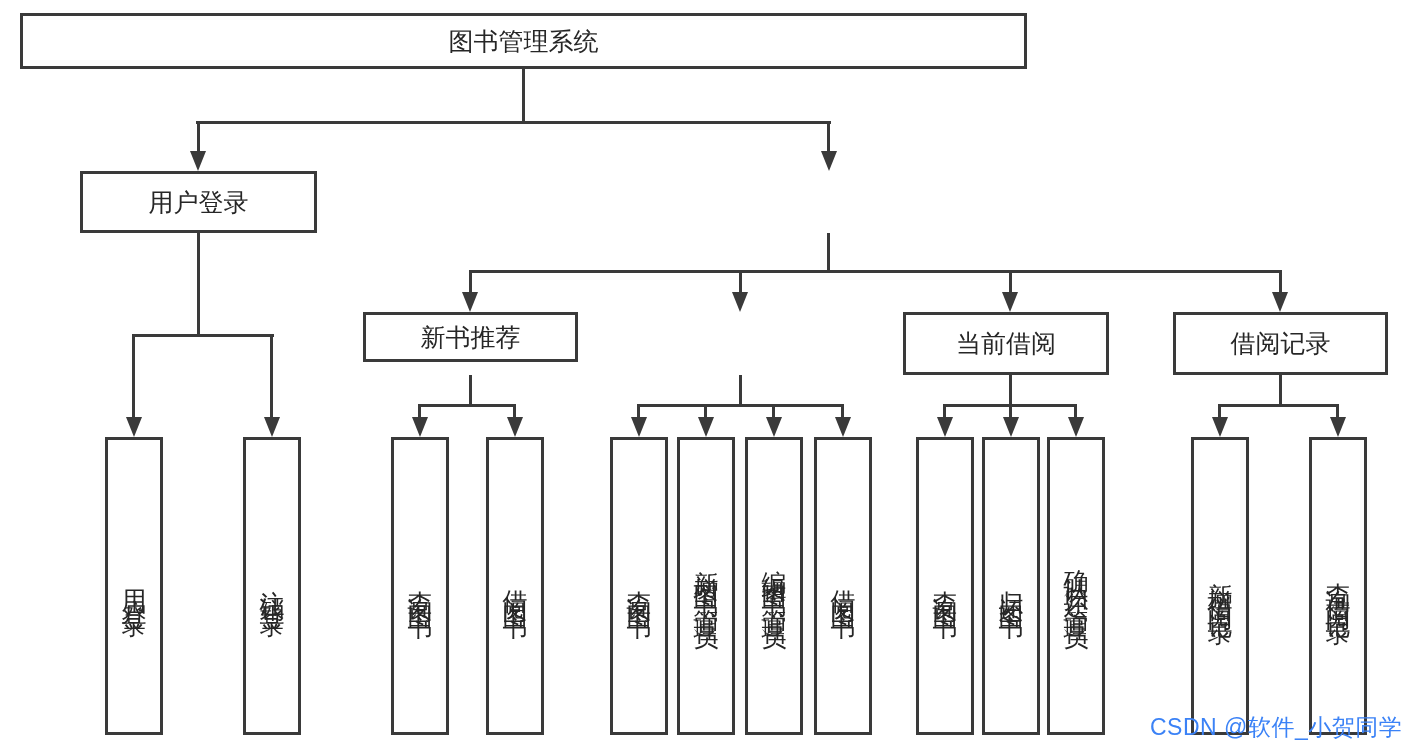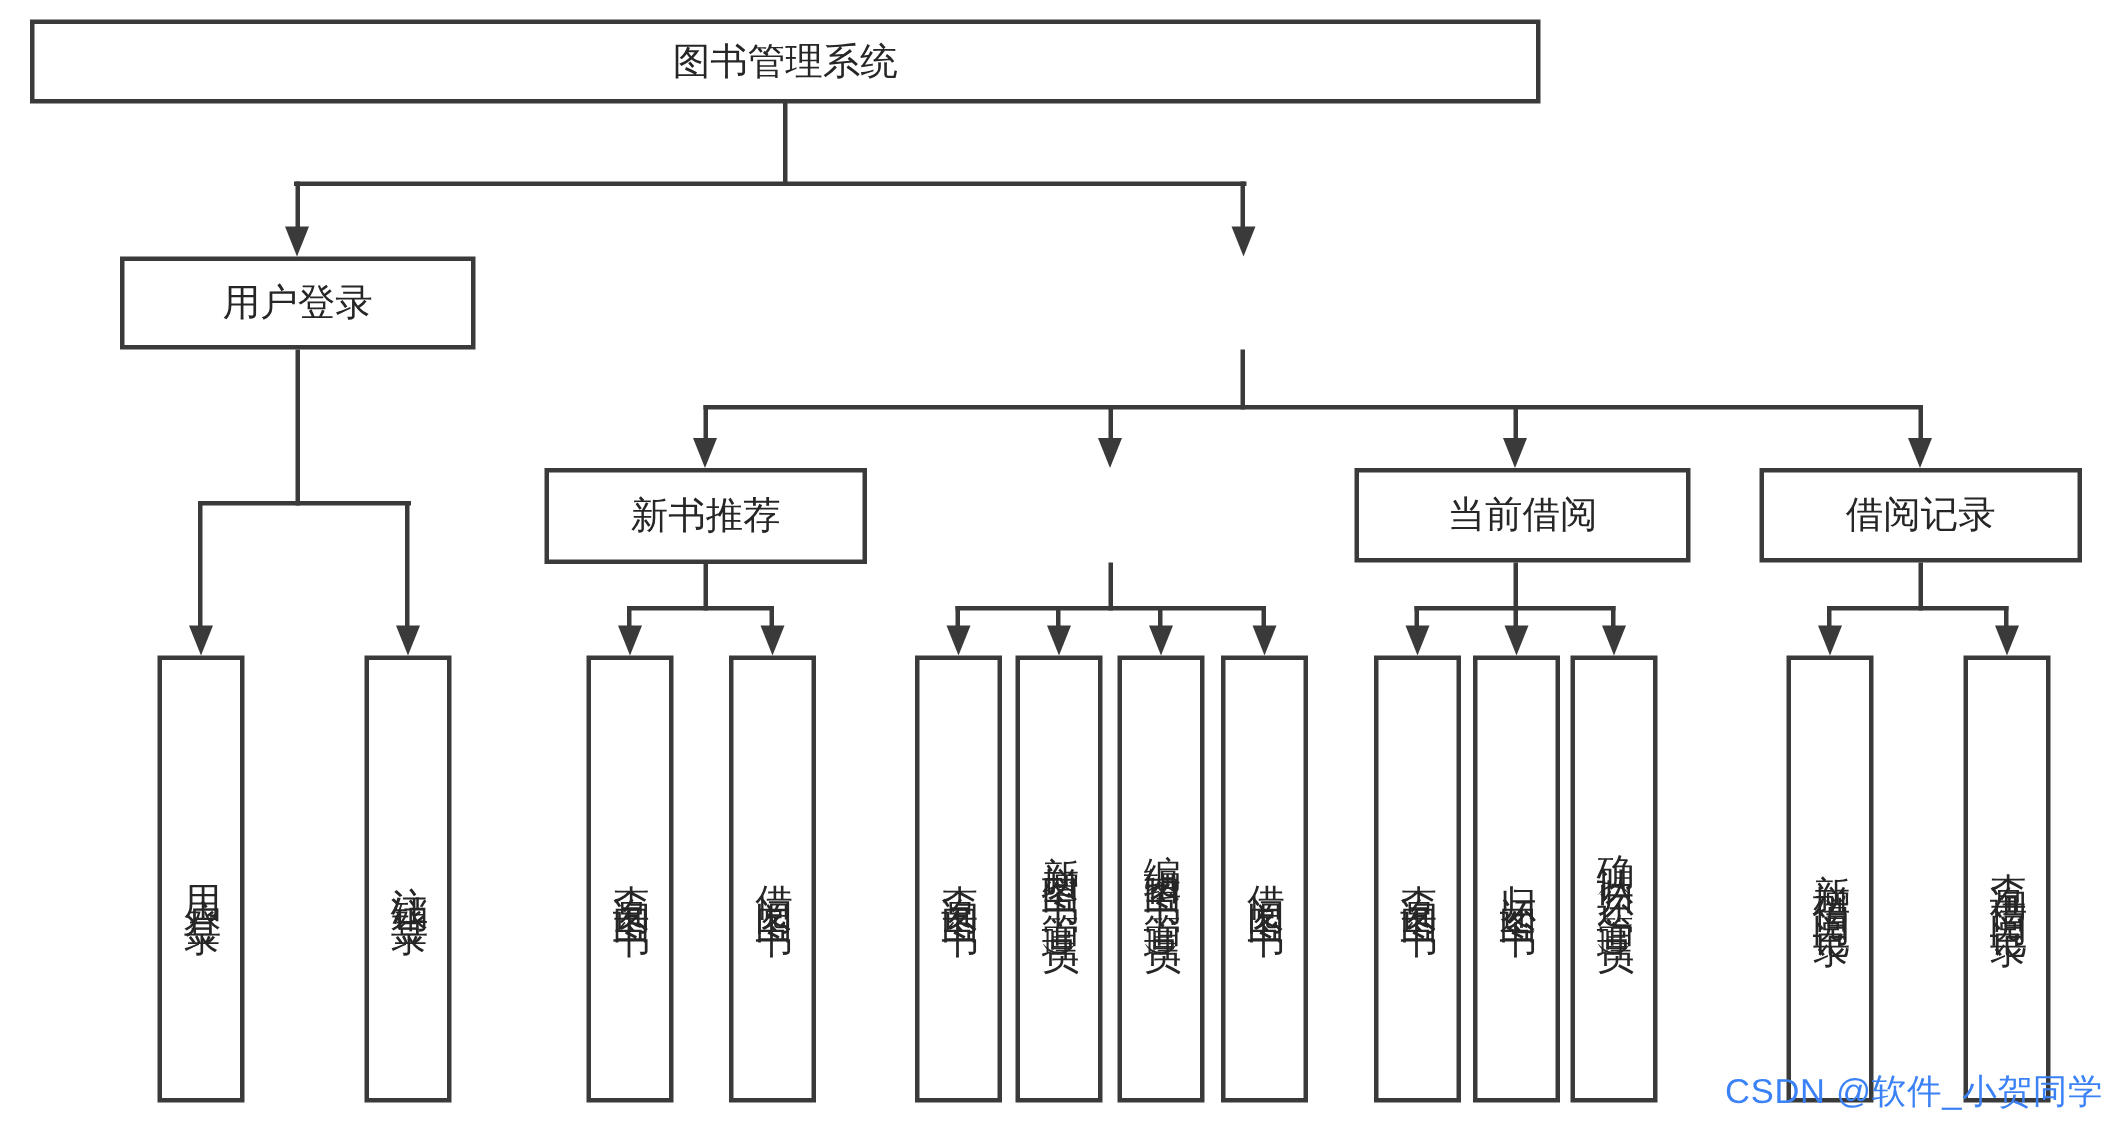--- a/index.html
+++ b/index.html
@@ -31,22 +31,22 @@
 </style>
 </head>
 <body>
 
 <div class="stage">
 
   <div class="box" style="left:20px;top:13px;width:1007px;height:56px">图书管理系统</div>
 
   <div class="box" style="left:80px;top:171px;width:237px;height:62px">用户登录</div>
 
-  <div class="box" style="left:363px;top:312px;width:215px;height:64px">新书推荐</div>
-  <div class="box" style="left:903px;top:312px;width:224px;height:63px">当前借阅</div>
+  <div class="box" style="left:363px;top:312px;width:215px;height:50px">新书推荐</div>
+  <div class="box" style="left:903px;top:312px;width:206px;height:63px">当前借阅</div>
   <div class="box" style="left:1173px;top:312px;width:215px;height:63px">借阅记录</div>
 
   <div class="box vbox" style="left:105px">
     <span class="vtext">用户登录</span>
     </div>
   <div class="box vbox" style="left:243px">
     <span class="vtext">注销登录</span>
     </div>
 
   <div class="box vbox" style="left:391px">

